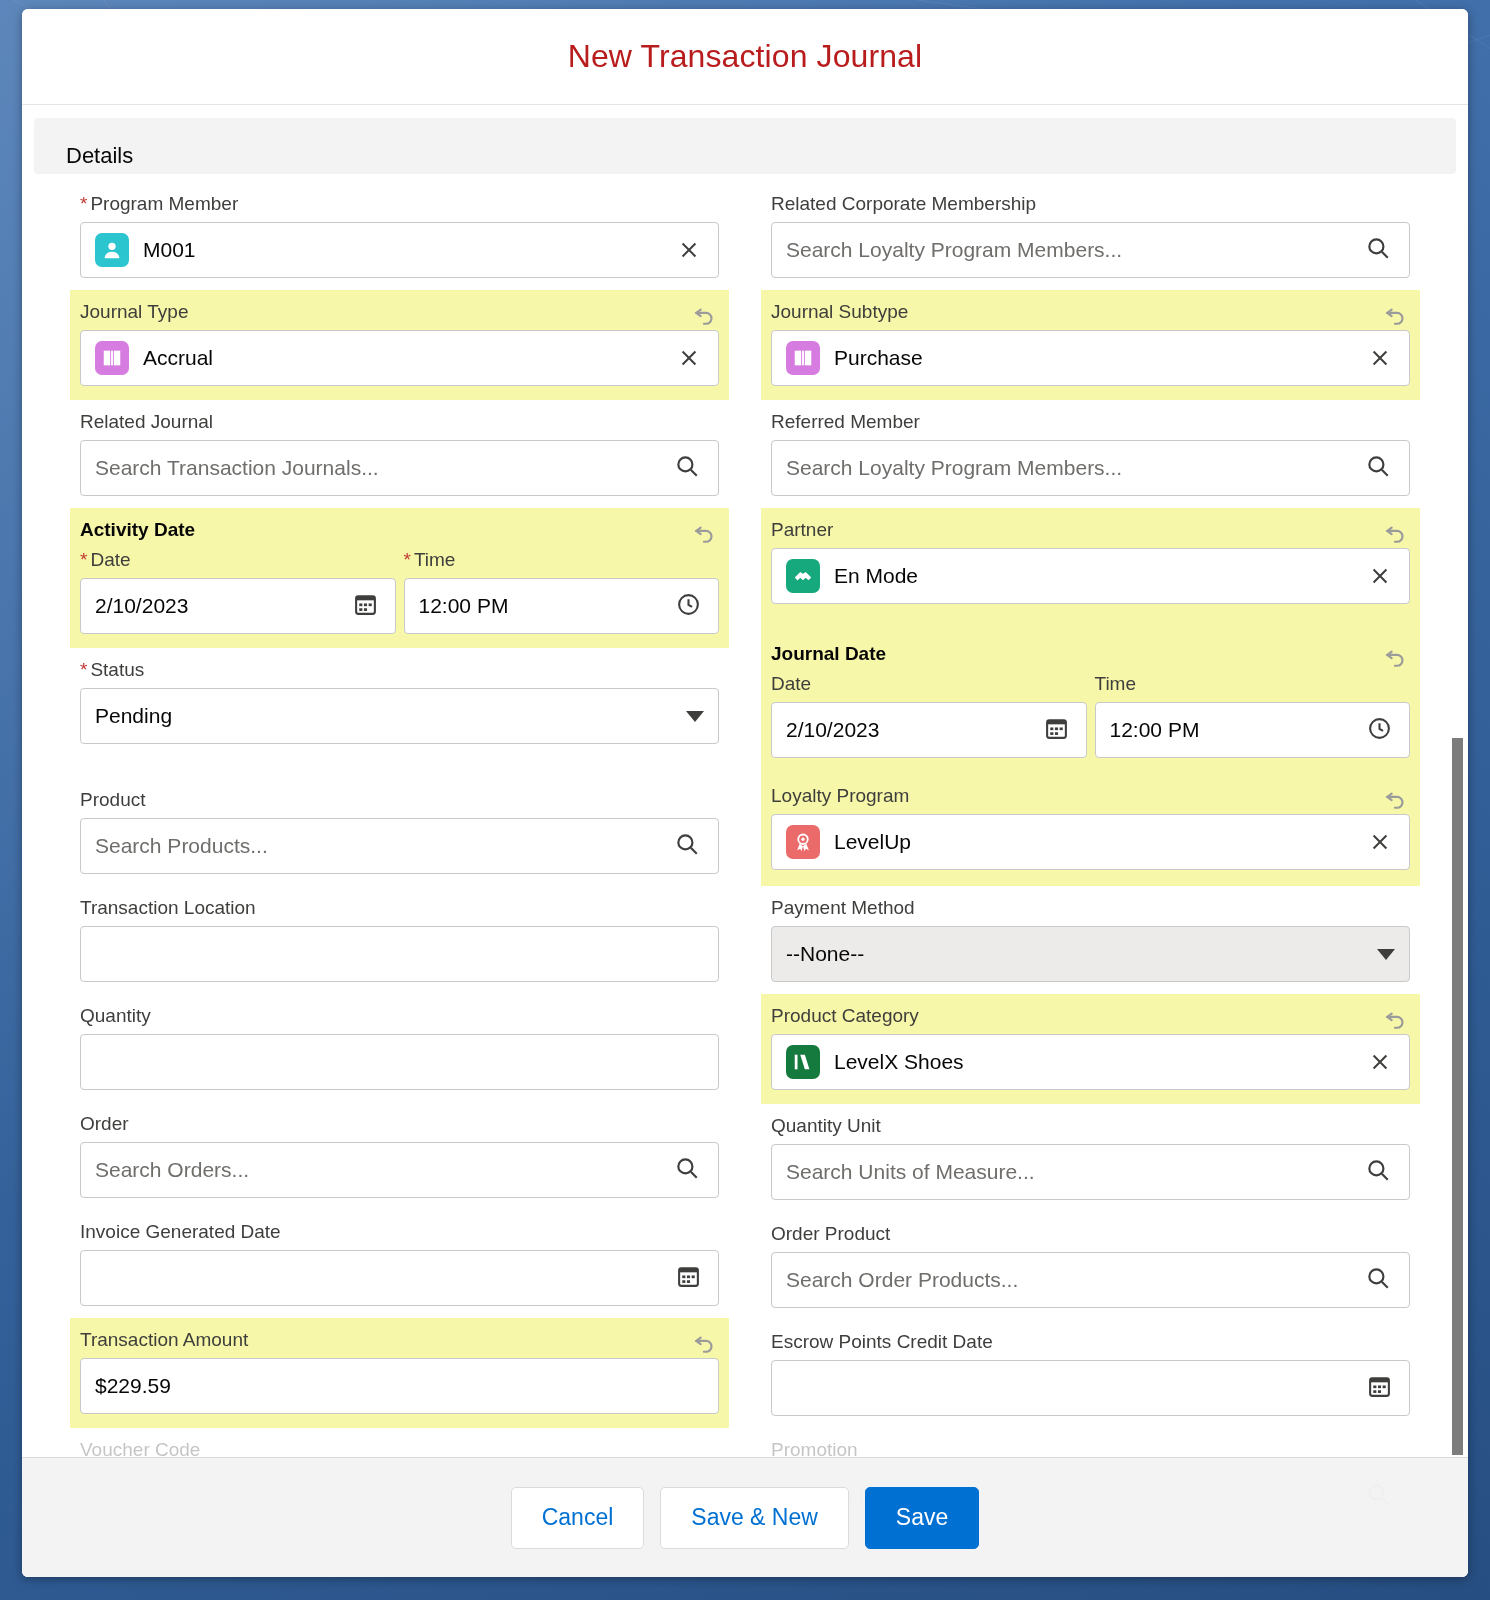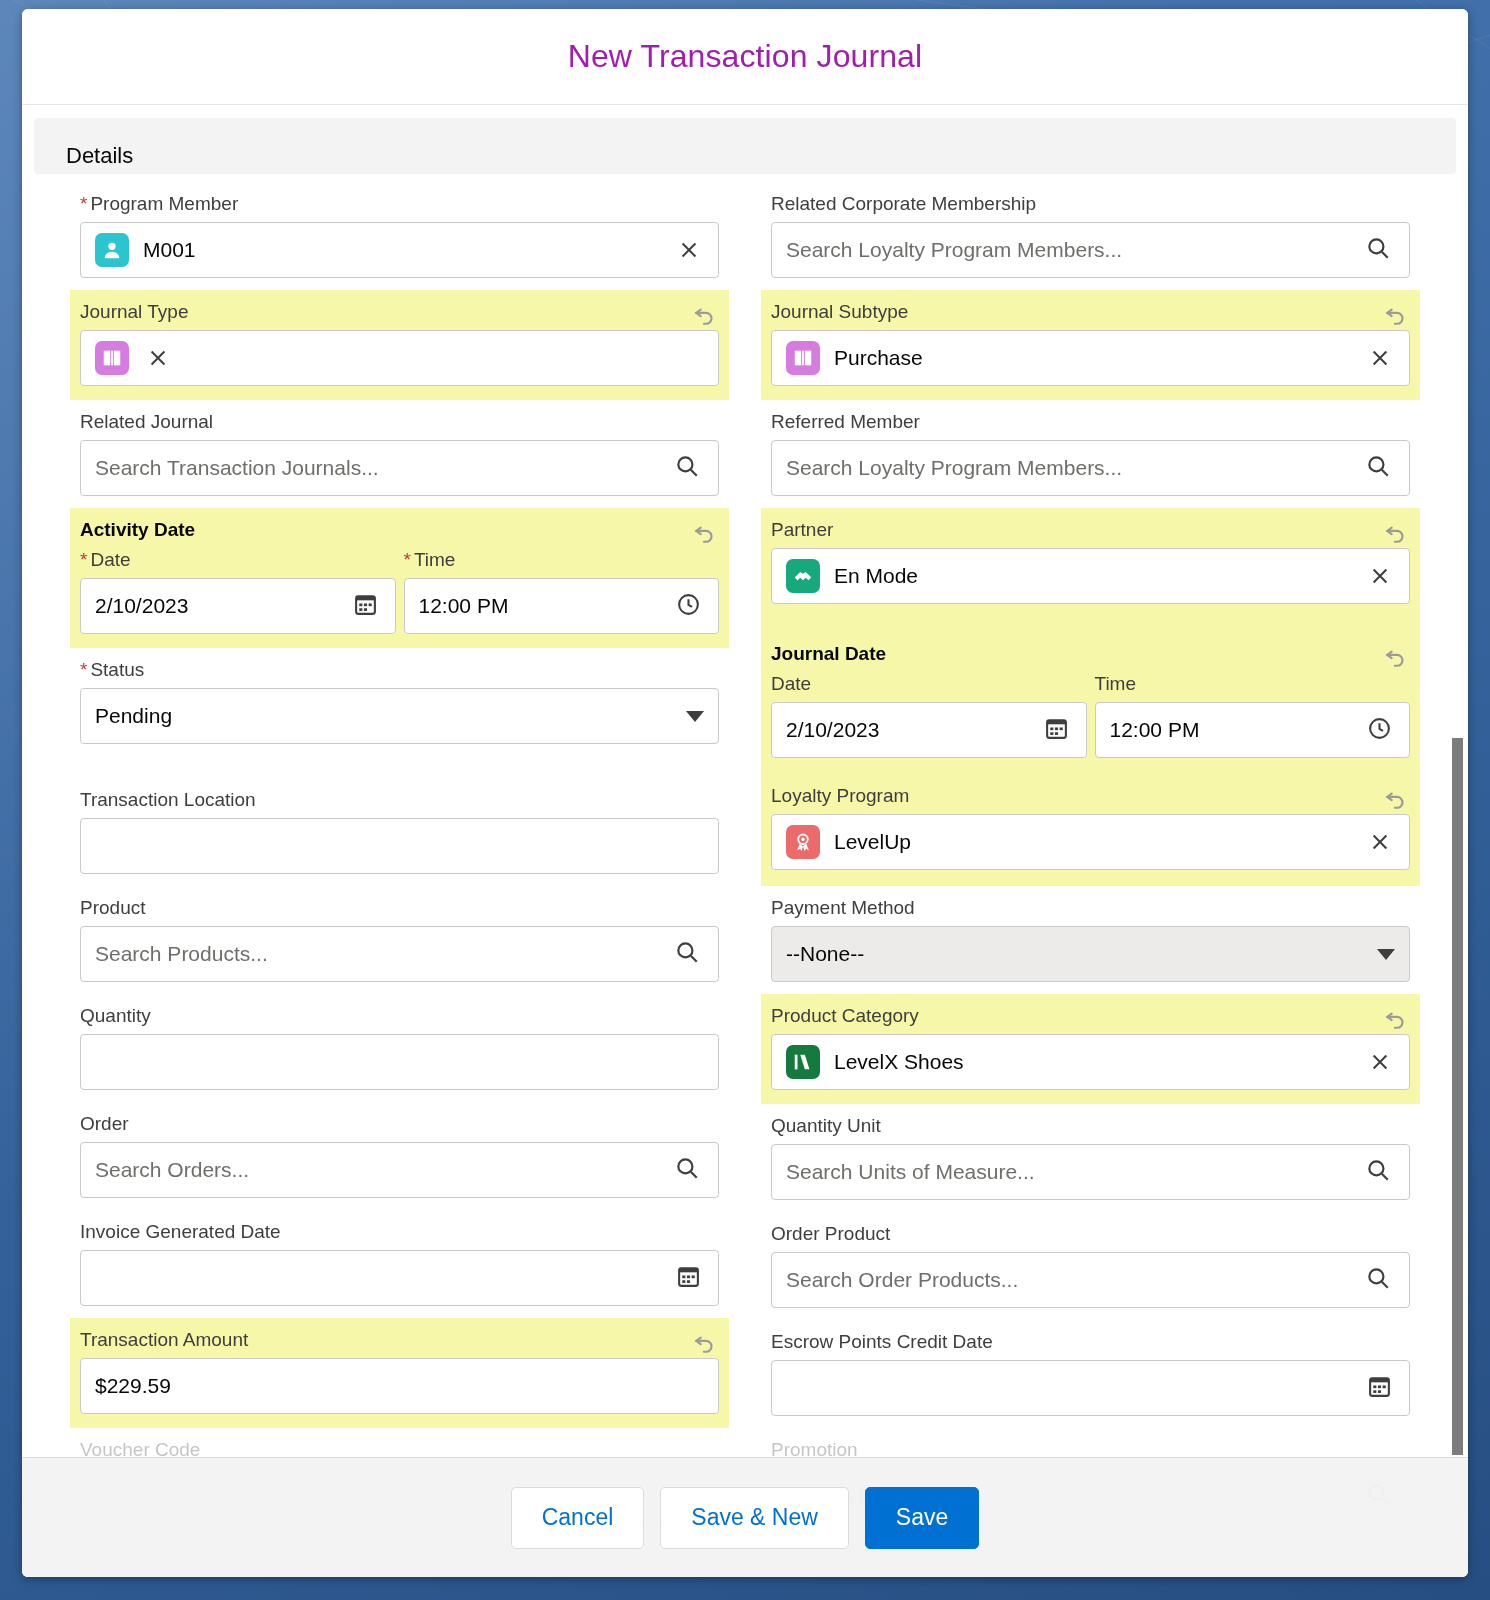--- a/index.html
+++ b/index.html
@@ -22,21 +22,21 @@
     background:#ffffff;
     border-radius:6px;
     box-shadow:0 2px 10px rgba(0,0,0,.35);
     overflow:hidden;
   }
   .modal-header {
     height:96px; background:#fff;
     display:flex; align-items:center; justify-content:center;
     border-bottom:1px solid #e5e5e5;
   }
-  .modal-title { font-size:32px; color:#a21caf; font-weight:400; letter-spacing:.1px;text-align:right; }
+  .modal-title { font-size:32px; color:#b91c1c; font-weight:400; letter-spacing:.1px;text-align:right; }
 
   
   .modal-body {
     position:absolute; top:97px; left:0; right:0; bottom:0;
     background:#fff;
     padding:0;
   }
   .section-head {
     margin:12px 12px 0 12px;
     background:#f3f3f3;
@@ -186,20 +186,21 @@
           </span>
           <label class="lbl">Journal Type</label>
           <div class="inp">
             <span class="pill-icon" style="background:#D67CE0">
               <svg viewBox="0 0 24 24">
                   <path d="M3 4h7v16H3z"></path>
                   <path d="M14 4h7v16h-7z"></path>
                   <rect x="11" y="4" width="2" height="16"></rect>
                 </svg>
             </span>
+            <span class="grow val">Accrual</span>
             <span class="clear-x">
                 <svg viewBox="0 0 24 24">
                   <path d="M5 5 L19 19 M19 5 L5 19"></path>
                 </svg>
               </span>
           </div>
         </div>
 
         <div class="field">
           <label class="lbl">Related Journal</label>
@@ -257,34 +258,34 @@
           <label class="lbl"><span class="req">*</span><span>Status</span></label>
           <div class="inp">
             <span class="grow val">Pending</span>
             <span class="caret"></span>
           </div>
         </div>
 
         <div class="spacer-sm"></div>
 
         <div class="field">
+          <label class="lbl">Product</label>
+          <div class="inp">
+            <span class="grow ph">Search Products...</span>
+            <span class="srch"><svg viewBox="0 0 24 24">
+                  <circle cx="10.5" cy="10.5" r="6.5"></circle>
+                  <path d="M15.5 15.5 L21 21"></path>
+                </svg></span>
+          </div>
+        </div>
+
+        <div class="field">
           <label class="lbl">Transaction Location</label>
           <div class="inp">
             <span class="grow val"></span>
-          </div>
-        </div>
-
-        <div class="field">
-          <label class="lbl">Product</label>
-          <div class="inp">
-            <span class="grow ph">Search Products...</span>
-            <span class="srch"><svg viewBox="0 0 24 24">
-                  <circle cx="10.5" cy="10.5" r="6.5"></circle>
-                  <path d="M15.5 15.5 L21 21"></path>
-                </svg></span>
           </div>
         </div>
 
         <div class="field">
           <label class="lbl">Quantity</label>
           <div class="inp">
             <span class="grow val"></span>
           </div>
         </div>
 

